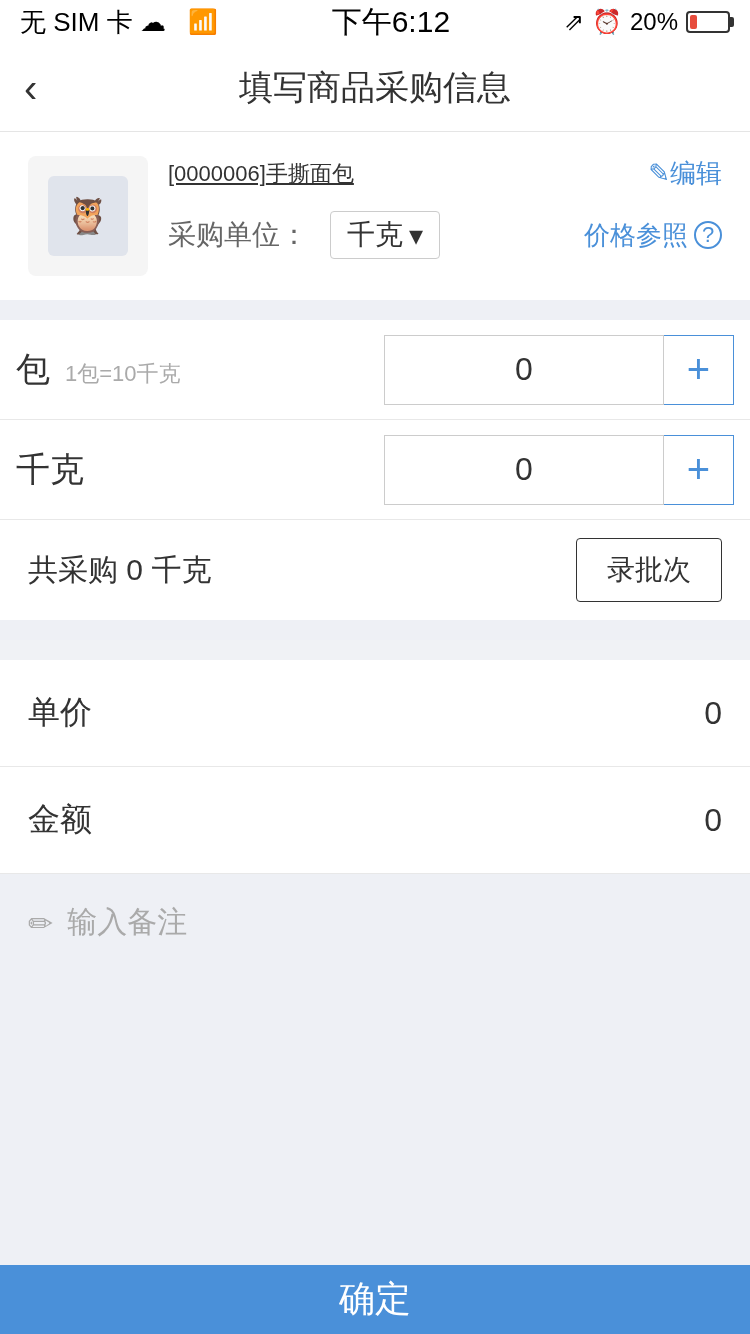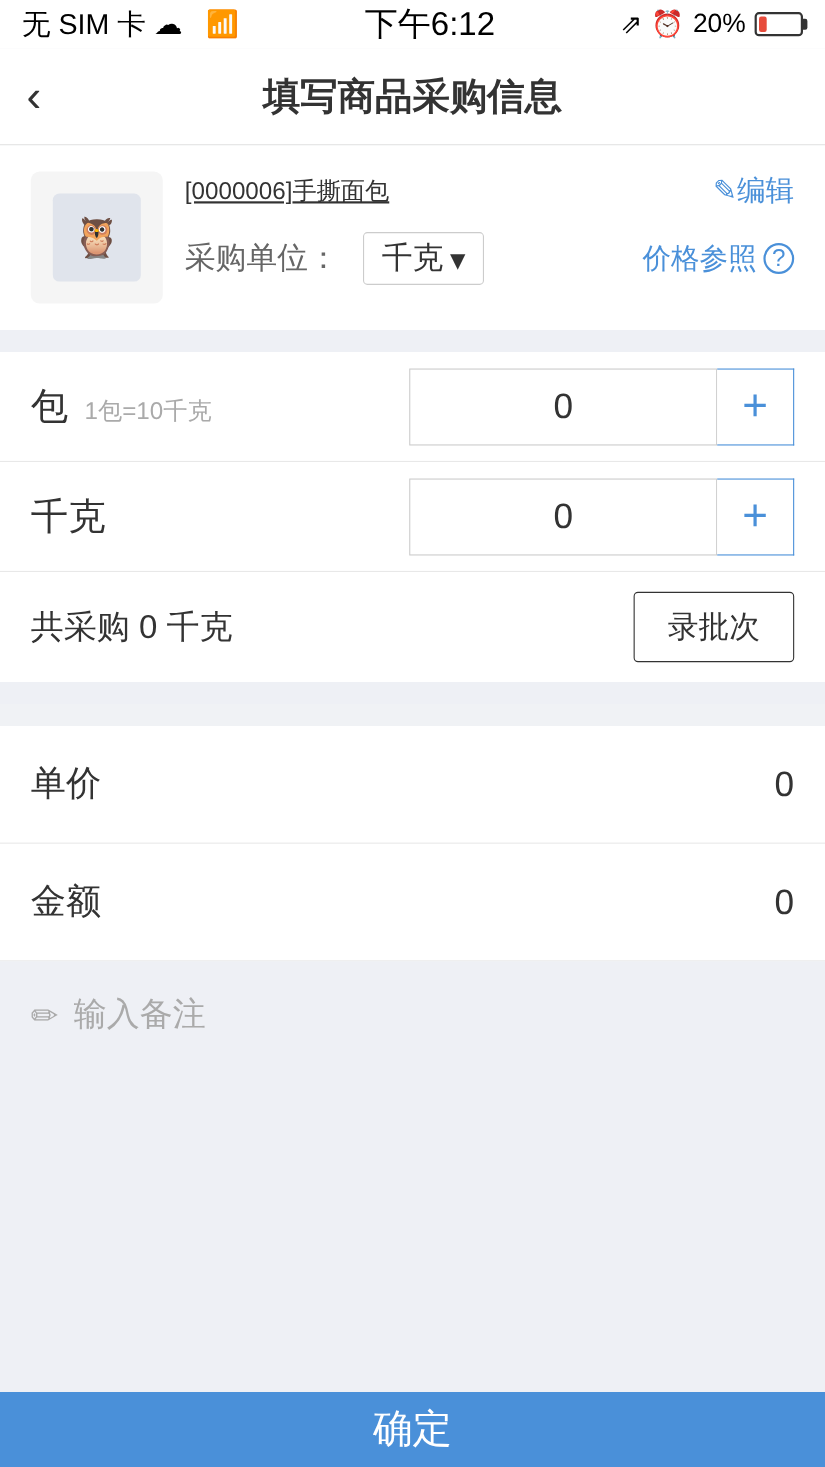--- a/index.html
+++ b/index.html
@@ -50,21 +50,21 @@
     .nav-back {
       position: absolute;
       left: 24px;
       font-size: 40px;
       color: #333;
       cursor: pointer;
       line-height: 1;
     }
     .nav-title {
       font-size: 34px;
-      font-weight: 700;
+      font-weight: 400;
       color: #333;
     }
 
     
     .product-card {
       background: #fff;
       margin-top: 0;
       padding: 24px 28px;
       display: flex;
       align-items: flex-start;
@@ -150,21 +150,21 @@
       background: #eef0f5;
     }
 
     
     .input-section {
       background: #fff;
     }
     .input-row {
       display: flex;
       align-items: center;
-      padding: 0 28px;
+      padding: 0 16px;
       height: 100px;
       border-bottom: 1px solid #e8e8e8;
     }
     .input-row-label {
       min-width: 120px;
     }
     .input-row-label-main {
       font-size: 34px;
       font-weight: 500;
       color: #333;

